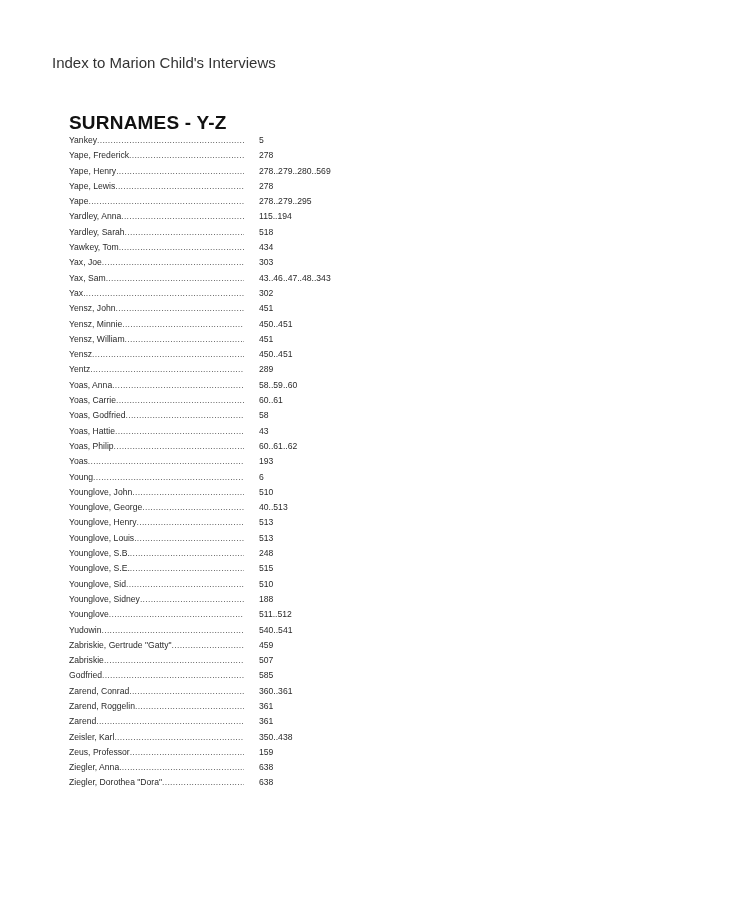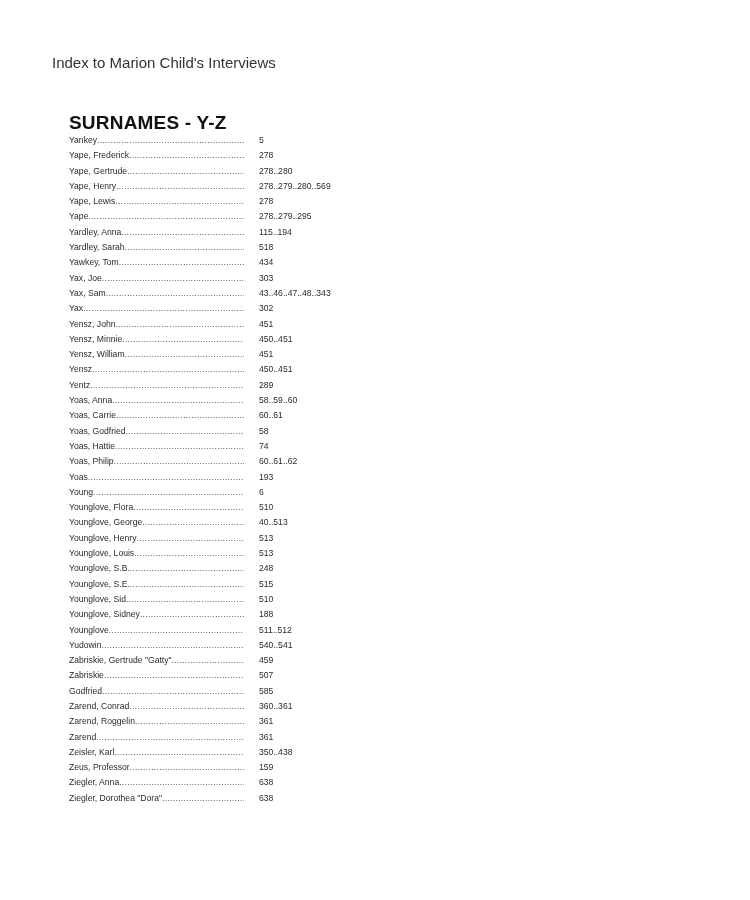--- a/index.html
+++ b/index.html
@@ -31,27 +31,20 @@
     </div>
     <div class="row">
       <div class="entry">
         <span class="name">Yape, Frederick</span>
         <span class="leader"></span>
       </div>
       <span class="pages">278</span>
     </div>
     <div class="row">
       <div class="entry">
-        <span class="name">Yape, Gertrude</span>
-        <span class="leader"></span>
-      </div>
-      <span class="pages">278..280</span>
-    </div>
-    <div class="row">
-      <div class="entry">
         <span class="name">Yape, Henry</span>
         <span class="leader"></span>
       </div>
       <span class="pages">278..279..280..569</span>
     </div>
     <div class="row">
       <div class="entry">
         <span class="name">Yape, Lewis</span>
         <span class="leader"></span>
       </div>
@@ -160,21 +153,21 @@
         <span class="name">Yoas, Godfried</span>
         <span class="leader"></span>
       </div>
       <span class="pages">58</span>
     </div>
     <div class="row">
       <div class="entry">
         <span class="name">Yoas, Hattie</span>
         <span class="leader"></span>
       </div>
-      <span class="pages">74</span>
+      <span class="pages">43</span>
     </div>
     <div class="row">
       <div class="entry">
         <span class="name">Yoas, Philip</span>
         <span class="leader"></span>
       </div>
       <span class="pages">60..61..62</span>
     </div>
     <div class="row">
       <div class="entry">
@@ -185,21 +178,21 @@
     </div>
     <div class="row">
       <div class="entry">
         <span class="name">Young</span>
         <span class="leader"></span>
       </div>
       <span class="pages">6</span>
     </div>
     <div class="row">
       <div class="entry">
-        <span class="name">Younglove, Flora</span>
+        <span class="name">Younglove, John</span>
         <span class="leader"></span>
       </div>
       <span class="pages">510</span>
     </div>
     <div class="row">
       <div class="entry">
         <span class="name">Younglove, George</span>
         <span class="leader"></span>
       </div>
       <span class="pages">40..513</span>

